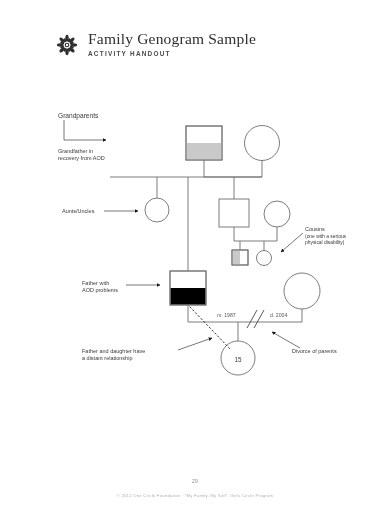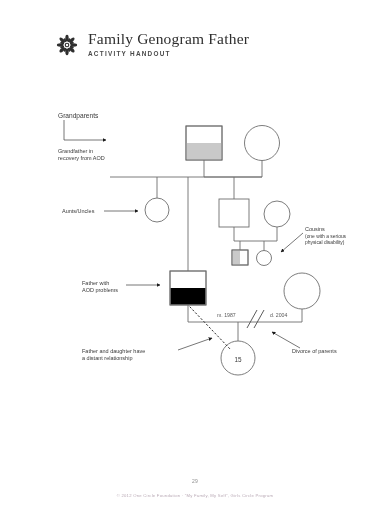--- a/index.html
+++ b/index.html
@@ -184,21 +184,21 @@
             <g transform="rotate(337.5 50 50)">
                 <ellipse cx="50" cy="30" rx="4" ry="8"></ellipse>
               </g>
           </g>
         </g>
         <circle cx="50" cy="50" r="4.5" fill="#ffffff"></circle>
       </svg>
     </span>
 
     <div id="title-block">
-      <div id="doc-title">Family Genogram Father</div>
+      <div id="doc-title">Family Genogram Sample</div>
       <div id="doc-subtitle">ACTIVITY HANDOUT</div>
     </div>
   </div>
 
   <svg id="genogram" viewBox="0 0 390 505" width="390" height="505">
 
     <defs>
       <marker id="arrowFilled" viewBox="0 0 10 10" refX="9" refY="5" markerWidth="5" markerHeight="5" orient="auto-start-reverse">
         <path d="M 0 0 L 10 5 L 0 10 z" fill="#1a1a1a"></path>
       </marker>

